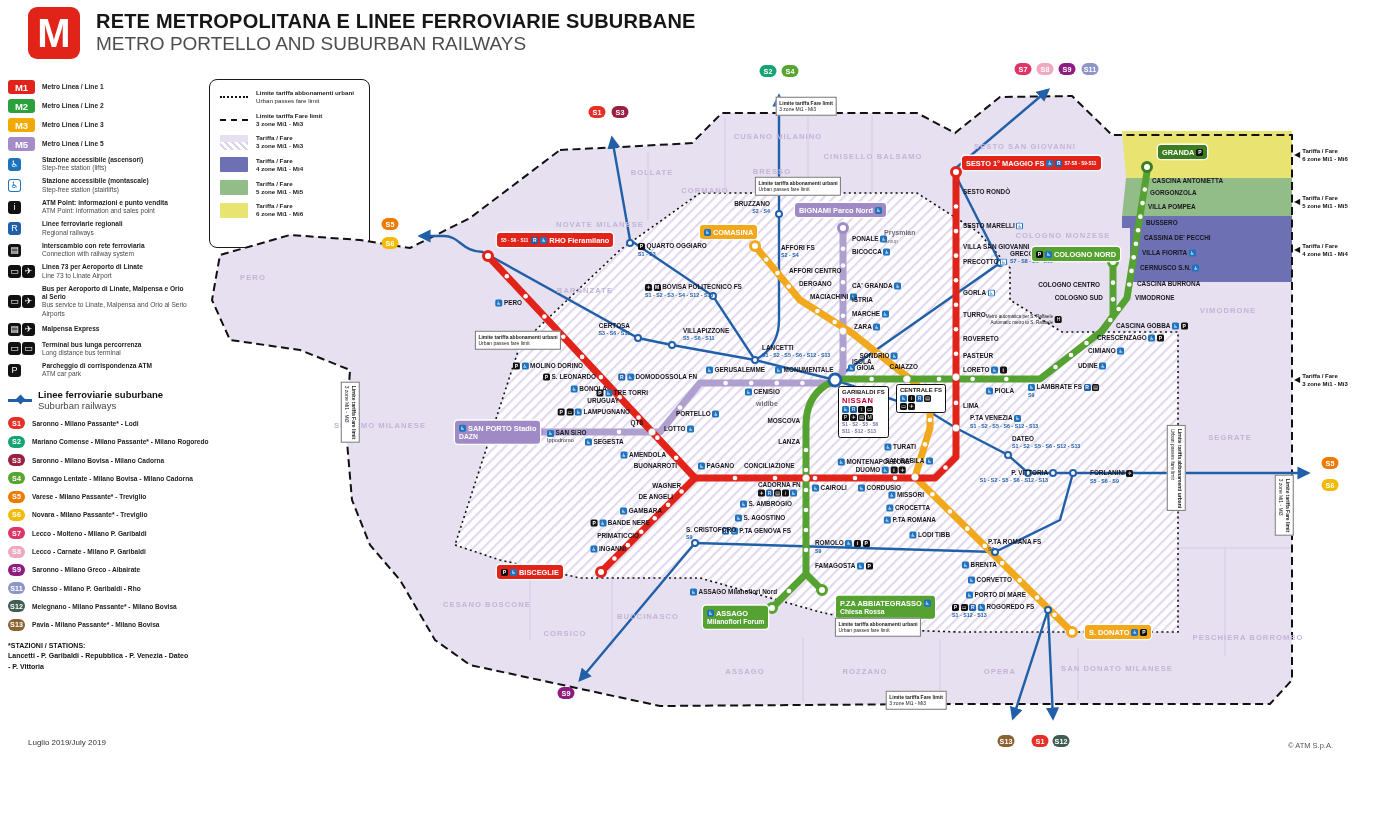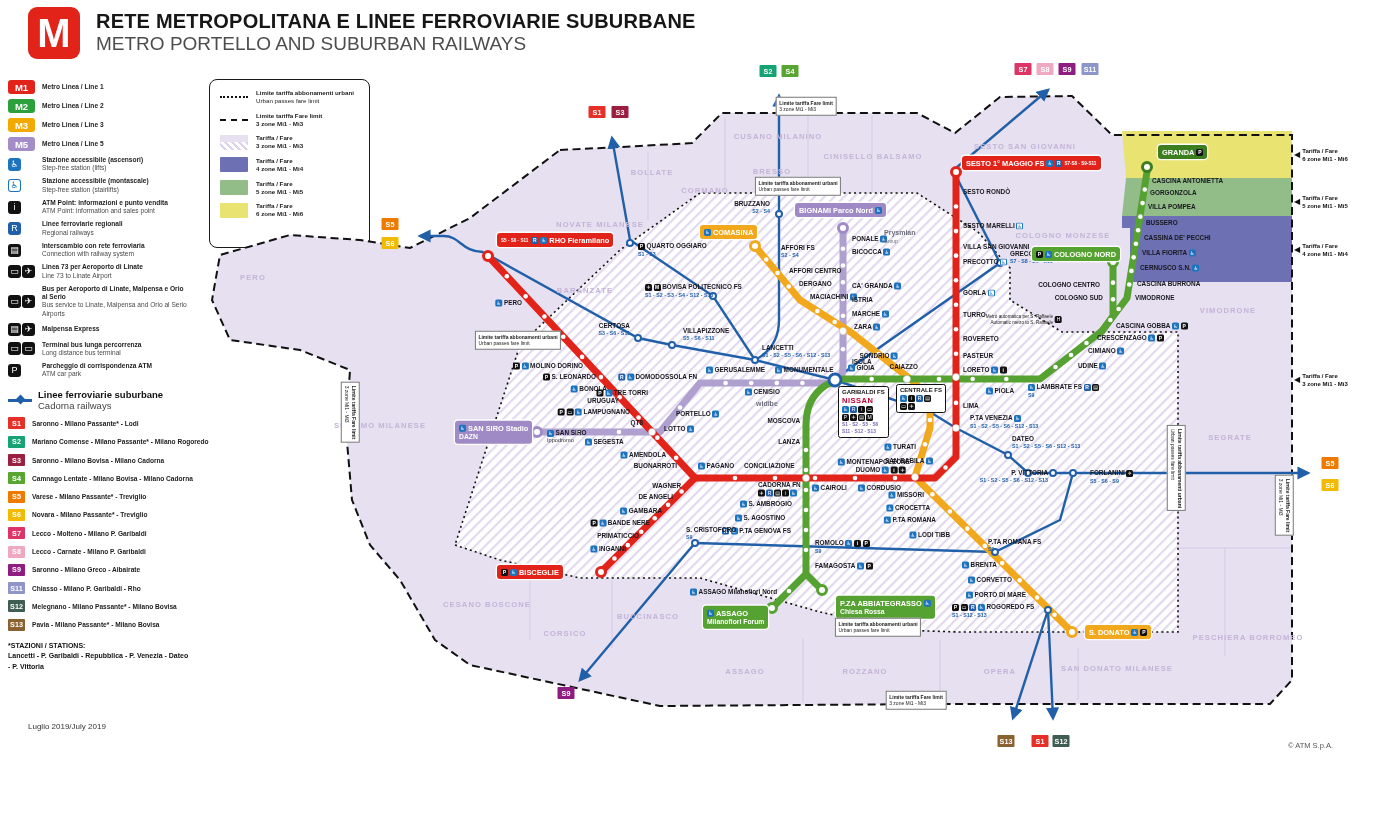--- a/index.html
+++ b/index.html
@@ -20,25 +20,25 @@
   .lic{display:flex;gap:1px;flex:none;width:27px;justify-content:flex-start}
   .icon{display:inline-block;text-align:center;color:#fff;flex:none}
   .icon.leg{width:13px;height:13px;border-radius:3px;font-size:9px;line-height:13px}
   .icon.mini{width:7px;height:7px;border-radius:1.6px;font-size:5px;line-height:7.4px}
   .sub-hd{display:flex;align-items:center;gap:6px;margin:10px 0 6px}
   .sub-hd .tt{font-size:9.5px;font-weight:bold;color:#111;line-height:1.2}
   .sub-hd .tt .en{font-weight:normal;color:#444}
   .sline-ic{width:24px;height:3px;background:#2160a8;position:relative;flex:none}
   .sline-ic:before{content:"";position:absolute;left:9px;top:-3px;width:7px;height:7px;background:#2160a8;transform:rotate(45deg)}
   .srow{display:flex;align-items:center;gap:7px;margin-bottom:6.3px}
-  .sbadge{min-width:17px;height:12px;padding:0 2px;border-radius:1px;color:#fff;font-weight:bold;font-size:7.2px;
+  .sbadge{min-width:17px;height:12px;padding:0 2px;border-radius:6px;color:#fff;font-weight:bold;font-size:7.2px;
     display:flex;align-items:center;justify-content:center;flex:none}
   .sroute{font-size:6.6px;font-weight:bold;color:#1c1c1c;white-space:nowrap}
   .lnote{margin-top:10px;font-size:7px;font-weight:bold;color:#111;line-height:1.5}
-  .ldate{position:absolute;left:28px;top:722px;font-size:8px;color:#333}
+  .ldate{position:absolute;left:28px;top:738px;font-size:8px;color:#333}
   
   .farebox{position:absolute;left:209px;top:79px;width:161px;height:169px;border:1.6px solid #1a1a1a;border-radius:8px;
     background:#fff;padding:9px 9px 6px 10px}
   .frow{display:flex;align-items:center;gap:8px;margin-bottom:6.5px}
   .fsw{width:28px;flex:none}
   .fsw.dotted{border-top:2.2px dotted #111;height:0}
   .fsw.dashed{border-top:2.6px dashed #111;height:0}
   .fsw.zone{height:15px;border-radius:1px}
   .fsw.z3{background:linear-gradient(#e7e0f0 0 50%,transparent 50%),
     repeating-linear-gradient(45deg,#fff 0 3px,#ddd2ec 3px 5px)}
@@ -193,21 +193,21 @@
           <span class="lic">
             <span class="icon leg" style="background: rgb(17, 17, 17);">P</span>
           </span>
           <span class="llab"><span>Parcheggio di corrispondenza ATM</span><br><span class="en">ATM car park</span></span>
         </div>
       </div>
     <div class="sub-hd">
       <span class="sline-ic"></span>
       <span class="tt">
         <span>Linee ferroviarie suburbane</span><br>
-        <span class="en">Cadorna railways</span>
+        <span class="en">Suburban railways</span>
       </span>
     </div>
     <div id="legend-slines">
         <div class="srow">
           <span class="sbadge" style="background: rgb(230, 48, 39);">S1</span>
           <span class="sroute">Saronno - Milano Passante* - Lodi</span>
         </div>
         <div class="srow">
           <span class="sbadge" style="background: rgb(22, 163, 116);">S2</span>
           <span class="sroute">Mariano Comense - Milano Passante* - Milano Rogoredo</span>
@@ -1165,21 +1165,21 @@
         </div>
         <div class="tbox" style="left: 795px; top: 210px; background: rgb(159, 138, 198);">
           <div class="row">
             <span>BIGNAMI Parco Nord</span>
             <span class="icon mini" style="background: rgb(30, 115, 190);">♿</span>
           </div>
         </div>
         <div class="tbox" style="left: 455px; top: 432px; background: rgb(159, 138, 198);">
           <div class="row">
             <span class="icon mini" style="background: rgb(30, 115, 190);">♿</span>
-            <span>SAN SIRO Stadio</span>
+            <span>SAN PORTO Stadio</span>
           </div>
           <div class="t2">DAZN</div>
         </div>
         <div class="tbox" style="left: 497px; top: 572px; background: rgb(226, 35, 26);">
           <div class="row">
             <span class="icon mini" style="background: rgb(17, 17, 17);">P</span>
             <span class="icon mini" style="background: rgb(30, 115, 190);">♿</span>
             <span>BISCEGLIE</span>
           </div>
         </div>

